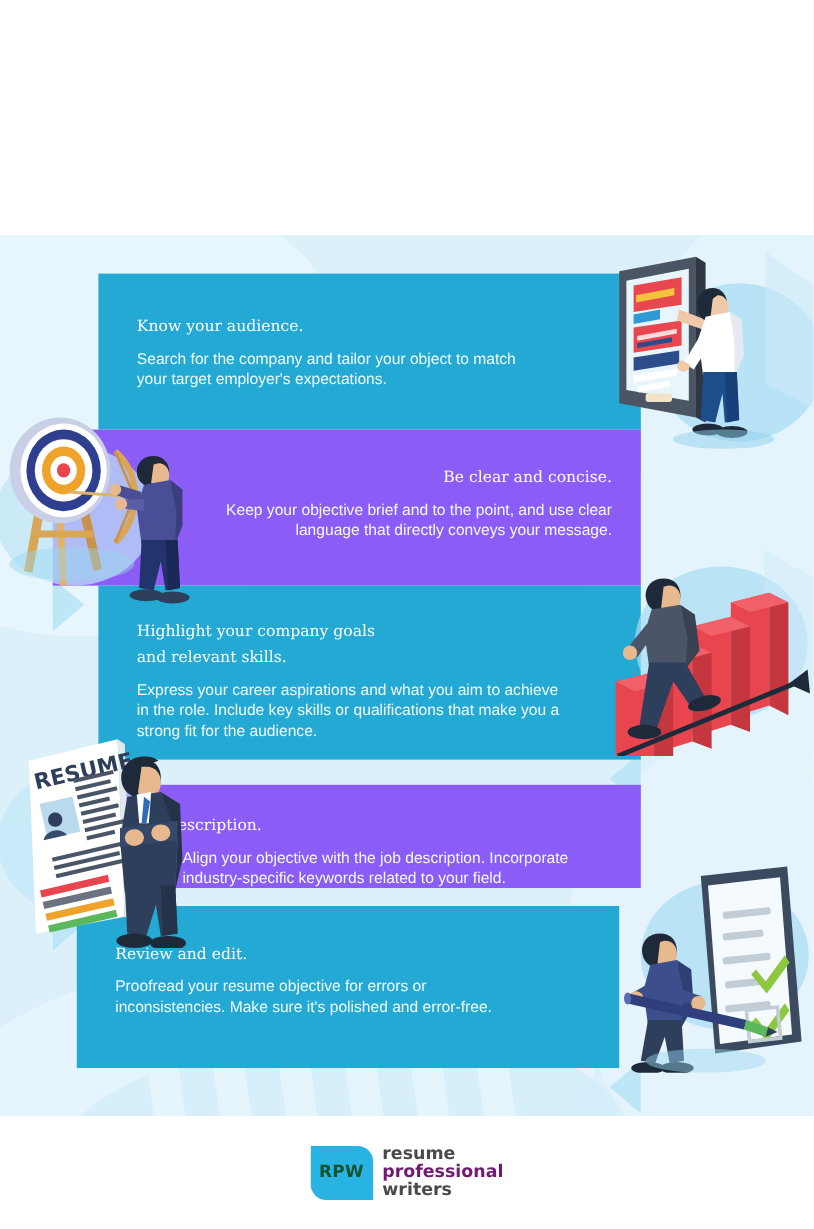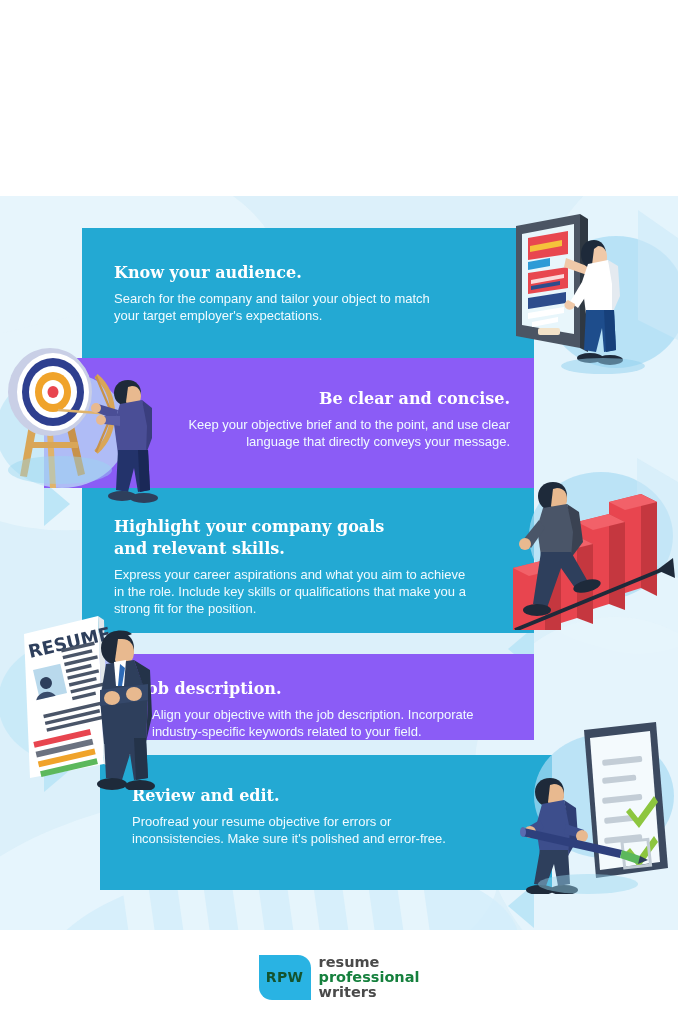--- a/index.html
+++ b/index.html
@@ -55,23 +55,23 @@
         background:#E8F6FD; border-radius:50%; }
   .s6 { left:40px; bottom:-130px; width:480px; height:200px; transform:rotate(-5deg);
         background:#D4EDFA; border-radius:50%; }
   .stripe { position:absolute; background:#E6F5FC; width:26px; height:200px;
             bottom:-40px; transform:rotate(-8deg); border-radius:13px; }
 
   
   .block { position:absolute; }
   .btitle {
     font-family:"DejaVu Serif", serif;
-    font-weight:bold;
+    font-weight:normal;
     color:#ffffff;
-    font-size:16px;
+    font-size:13px;
     line-height:22px;
   }
   .bbody {
     color:#F0FBFF;
     font-size:13px;
     line-height:17px;
     margin-top:6px;
   }
 
   
@@ -80,21 +80,21 @@
   .blk-even { background:#8b5cf6; }
 
   #b1 { left:82px; top:228px; width:452px; height:130px; }
   #b1 .txt { padding:34px 0 0 32px; }
   #b2 { left:44px; top:358px; width:490px; height:130px; text-align:right; }
   #b2 .txt { padding:30px 24px 0 0; }
   #b3 { left:82px; top:488px; width:452px; height:145px; }
   #b3 .txt { padding:28px 0 0 32px; }
   #b4 { left:44px; top:654px; width:490px; height:86px; text-align:left; }
   #b4 .txt { padding:24px 24px 0 0; }
-  #b5 { left:100px; top:755px; width:452px; height:135px; }
+  #b5 { left:64px; top:755px; width:452px; height:135px; }
   #b5 .txt { padding:30px 0 0 32px; }
 
   
   .wedge { position:absolute; }
   .wedge-r { 
     border-top:22px solid transparent;
     border-bottom:22px solid transparent;
     border-right:26px solid #BDE6F7;
   }
   .wedge-l {
@@ -121,21 +121,21 @@
   .logo-mark {
     width:52px; height:45px; background:#29B3E3;
     border-radius:0 13px 0 13px;
     display:flex; align-items:center; justify-content:center;
     font-family:"DejaVu Sans", sans-serif;
     font-weight:bold; font-size:14px; color:#14532d; letter-spacing:.3px;
   }
   .logo-text { margin-left:8px; font-size:14.5px; line-height:15px;
                font-family:"DejaVu Sans", sans-serif; font-weight:bold; }
   .lt1 { color:#4A4A4A; }
-  .lt2 { color:#15803d; }
+  .lt2 { color:#701a75; }
   .lt3 { color:#4A4A4A; }
 </style>
 </head>
 <body>
 
 <div id="page">
 
 
   <div class="body-bg">
     <div class="swirl s1"></div>
@@ -171,21 +171,21 @@
       <div class="bbody" style="margin-left:auto; max-width:352px;">Keep your objective brief and to the point, and use clear language that directly conveys your message.</div>
     </div>
   </div>
 
   <div class="block blk-odd" id="b3">
     <div class="txt">
       <div class="btitle">
         <div>Highlight your company goals</div>
         <div>and relevant skills.</div>
       </div>
-      <div class="bbody" style="max-width:360px;">Express your career aspirations and what you aim to achieve in the role. Include key skills or qualifications that make you a strong fit for the position.</div>
+      <div class="bbody" style="max-width:360px;">Express your career aspirations and what you aim to achieve in the role. Include key skills or qualifications that make you a strong fit for the audience.</div>
     </div>
   </div>
 
   <div class="block blk-even" id="b4">
     <div class="txt">
       <div class="btitle">Match the job description.</div>
       <div class="bbody" style="margin-left:auto; max-width:358px;">Align your objective with the job description. Incorporate industry-specific keywords related to your field.</div>
     </div>
   </div>
 

